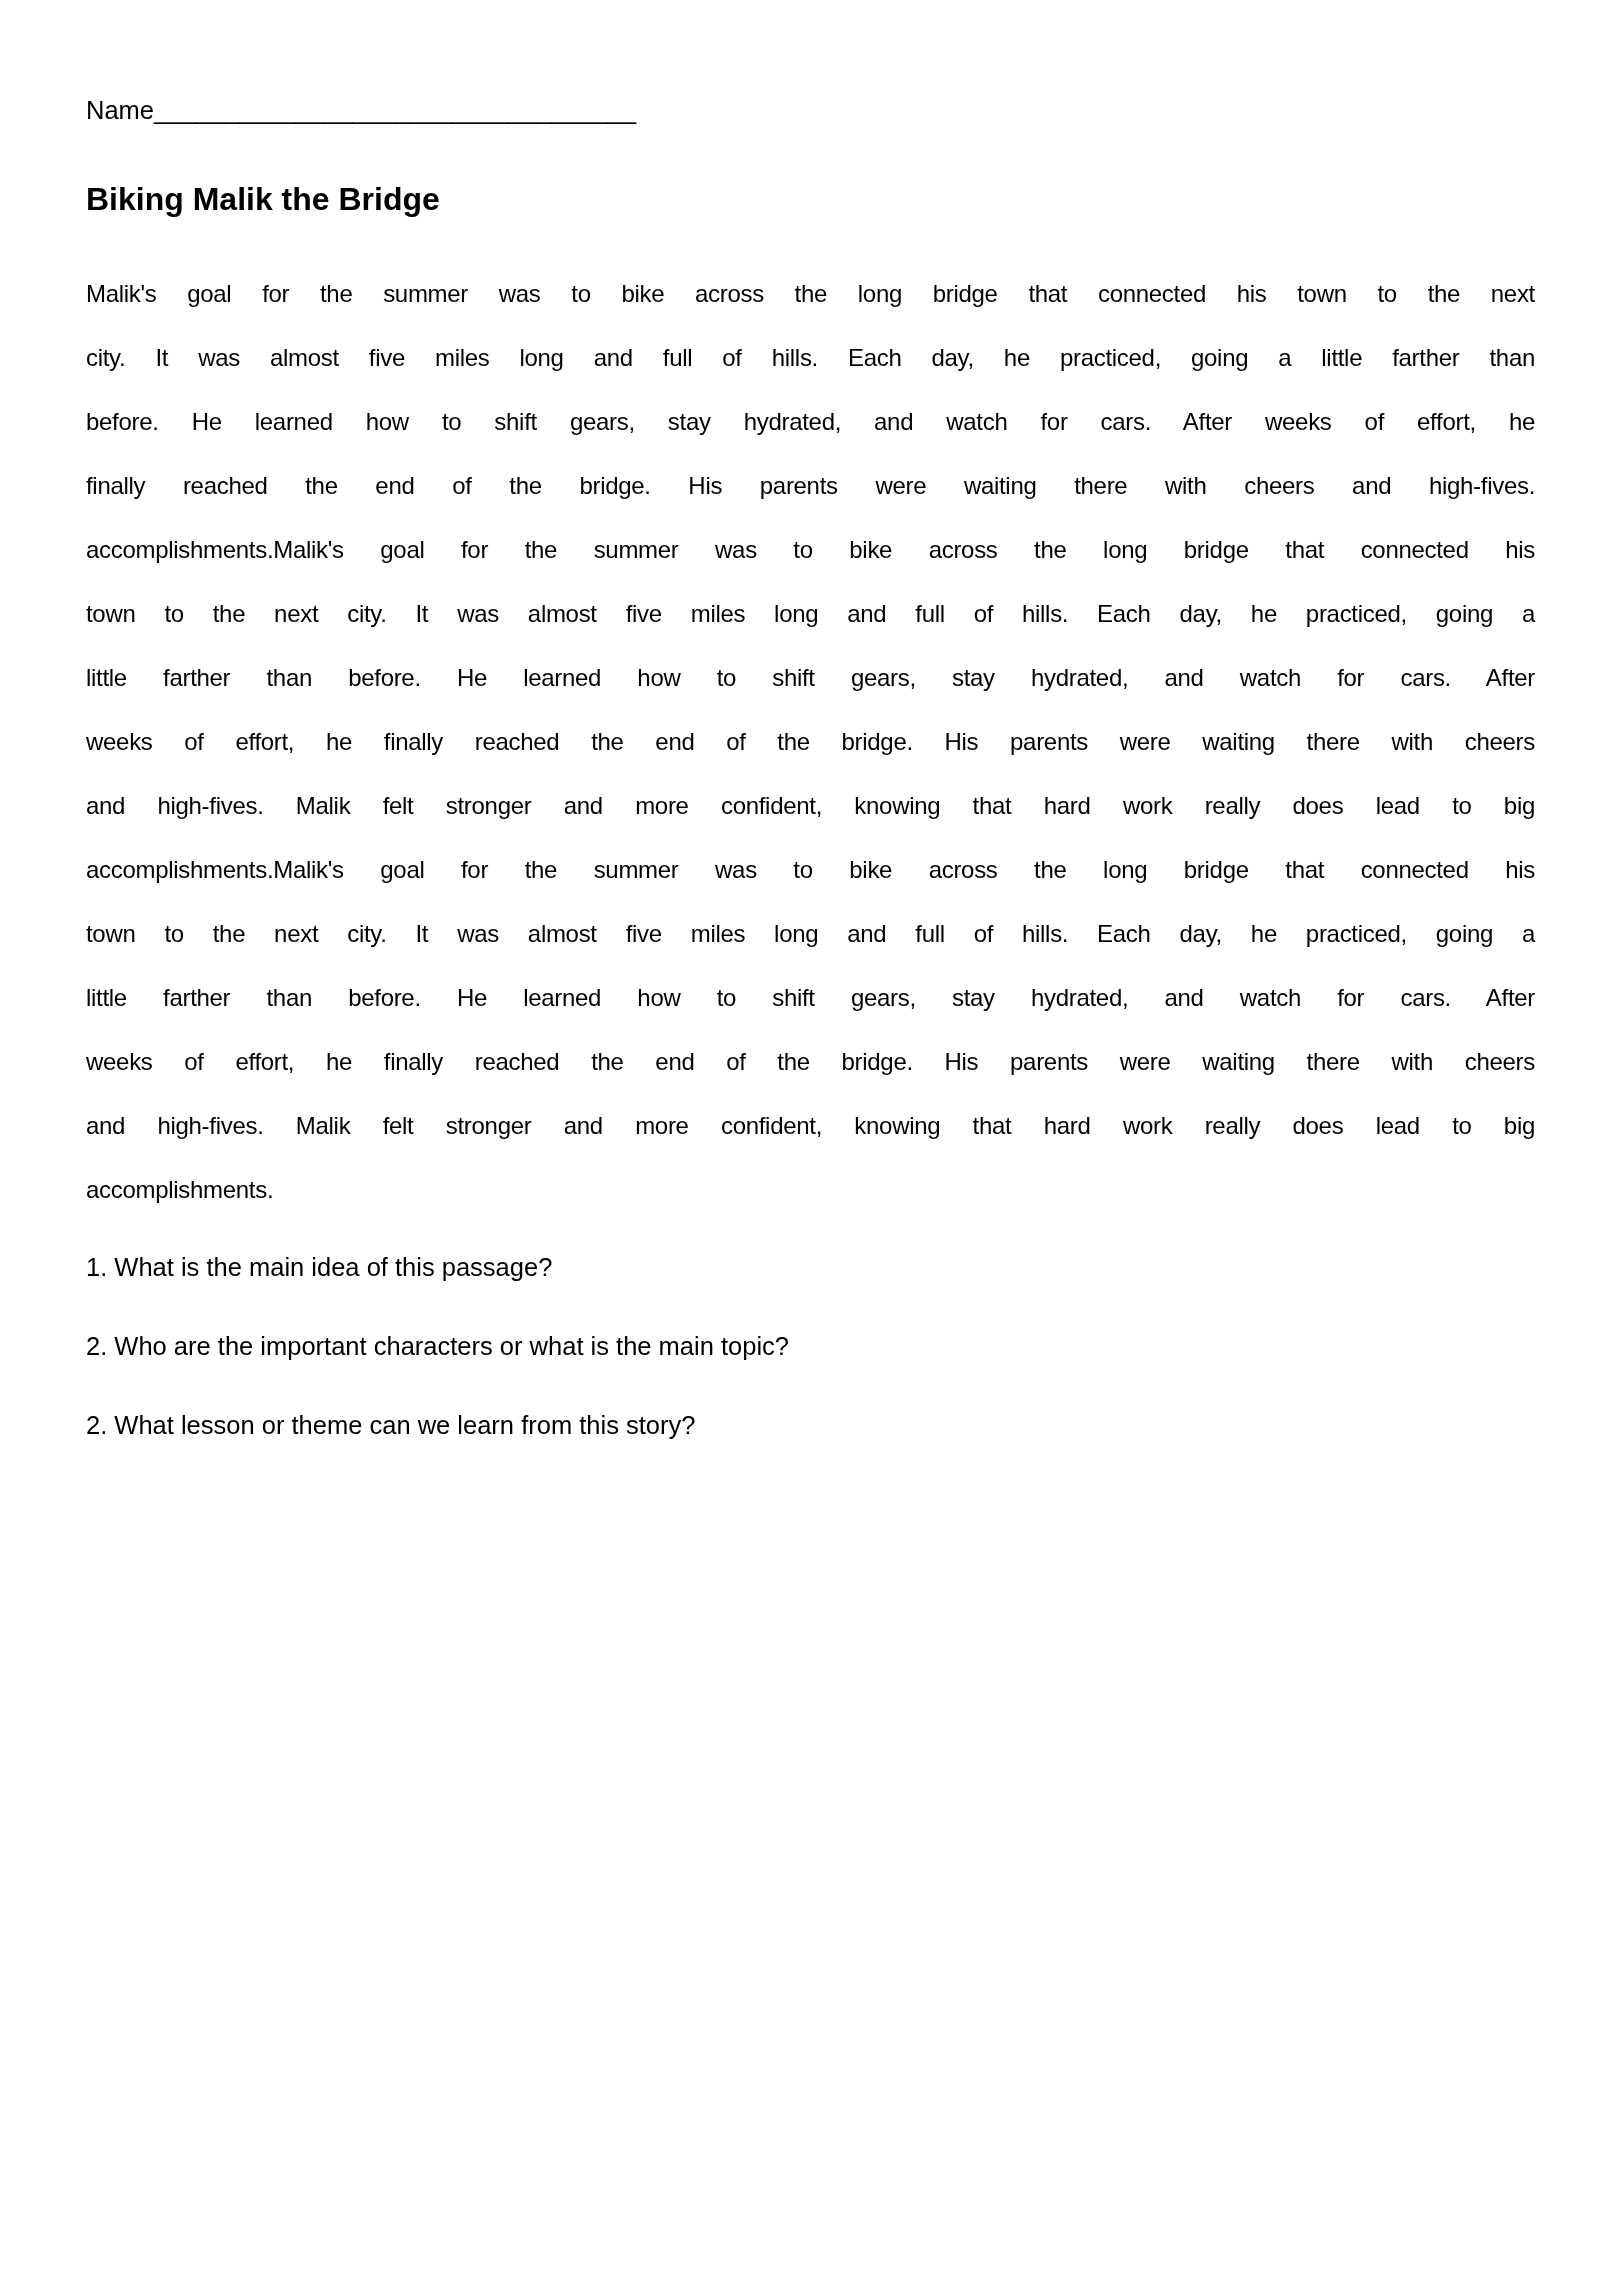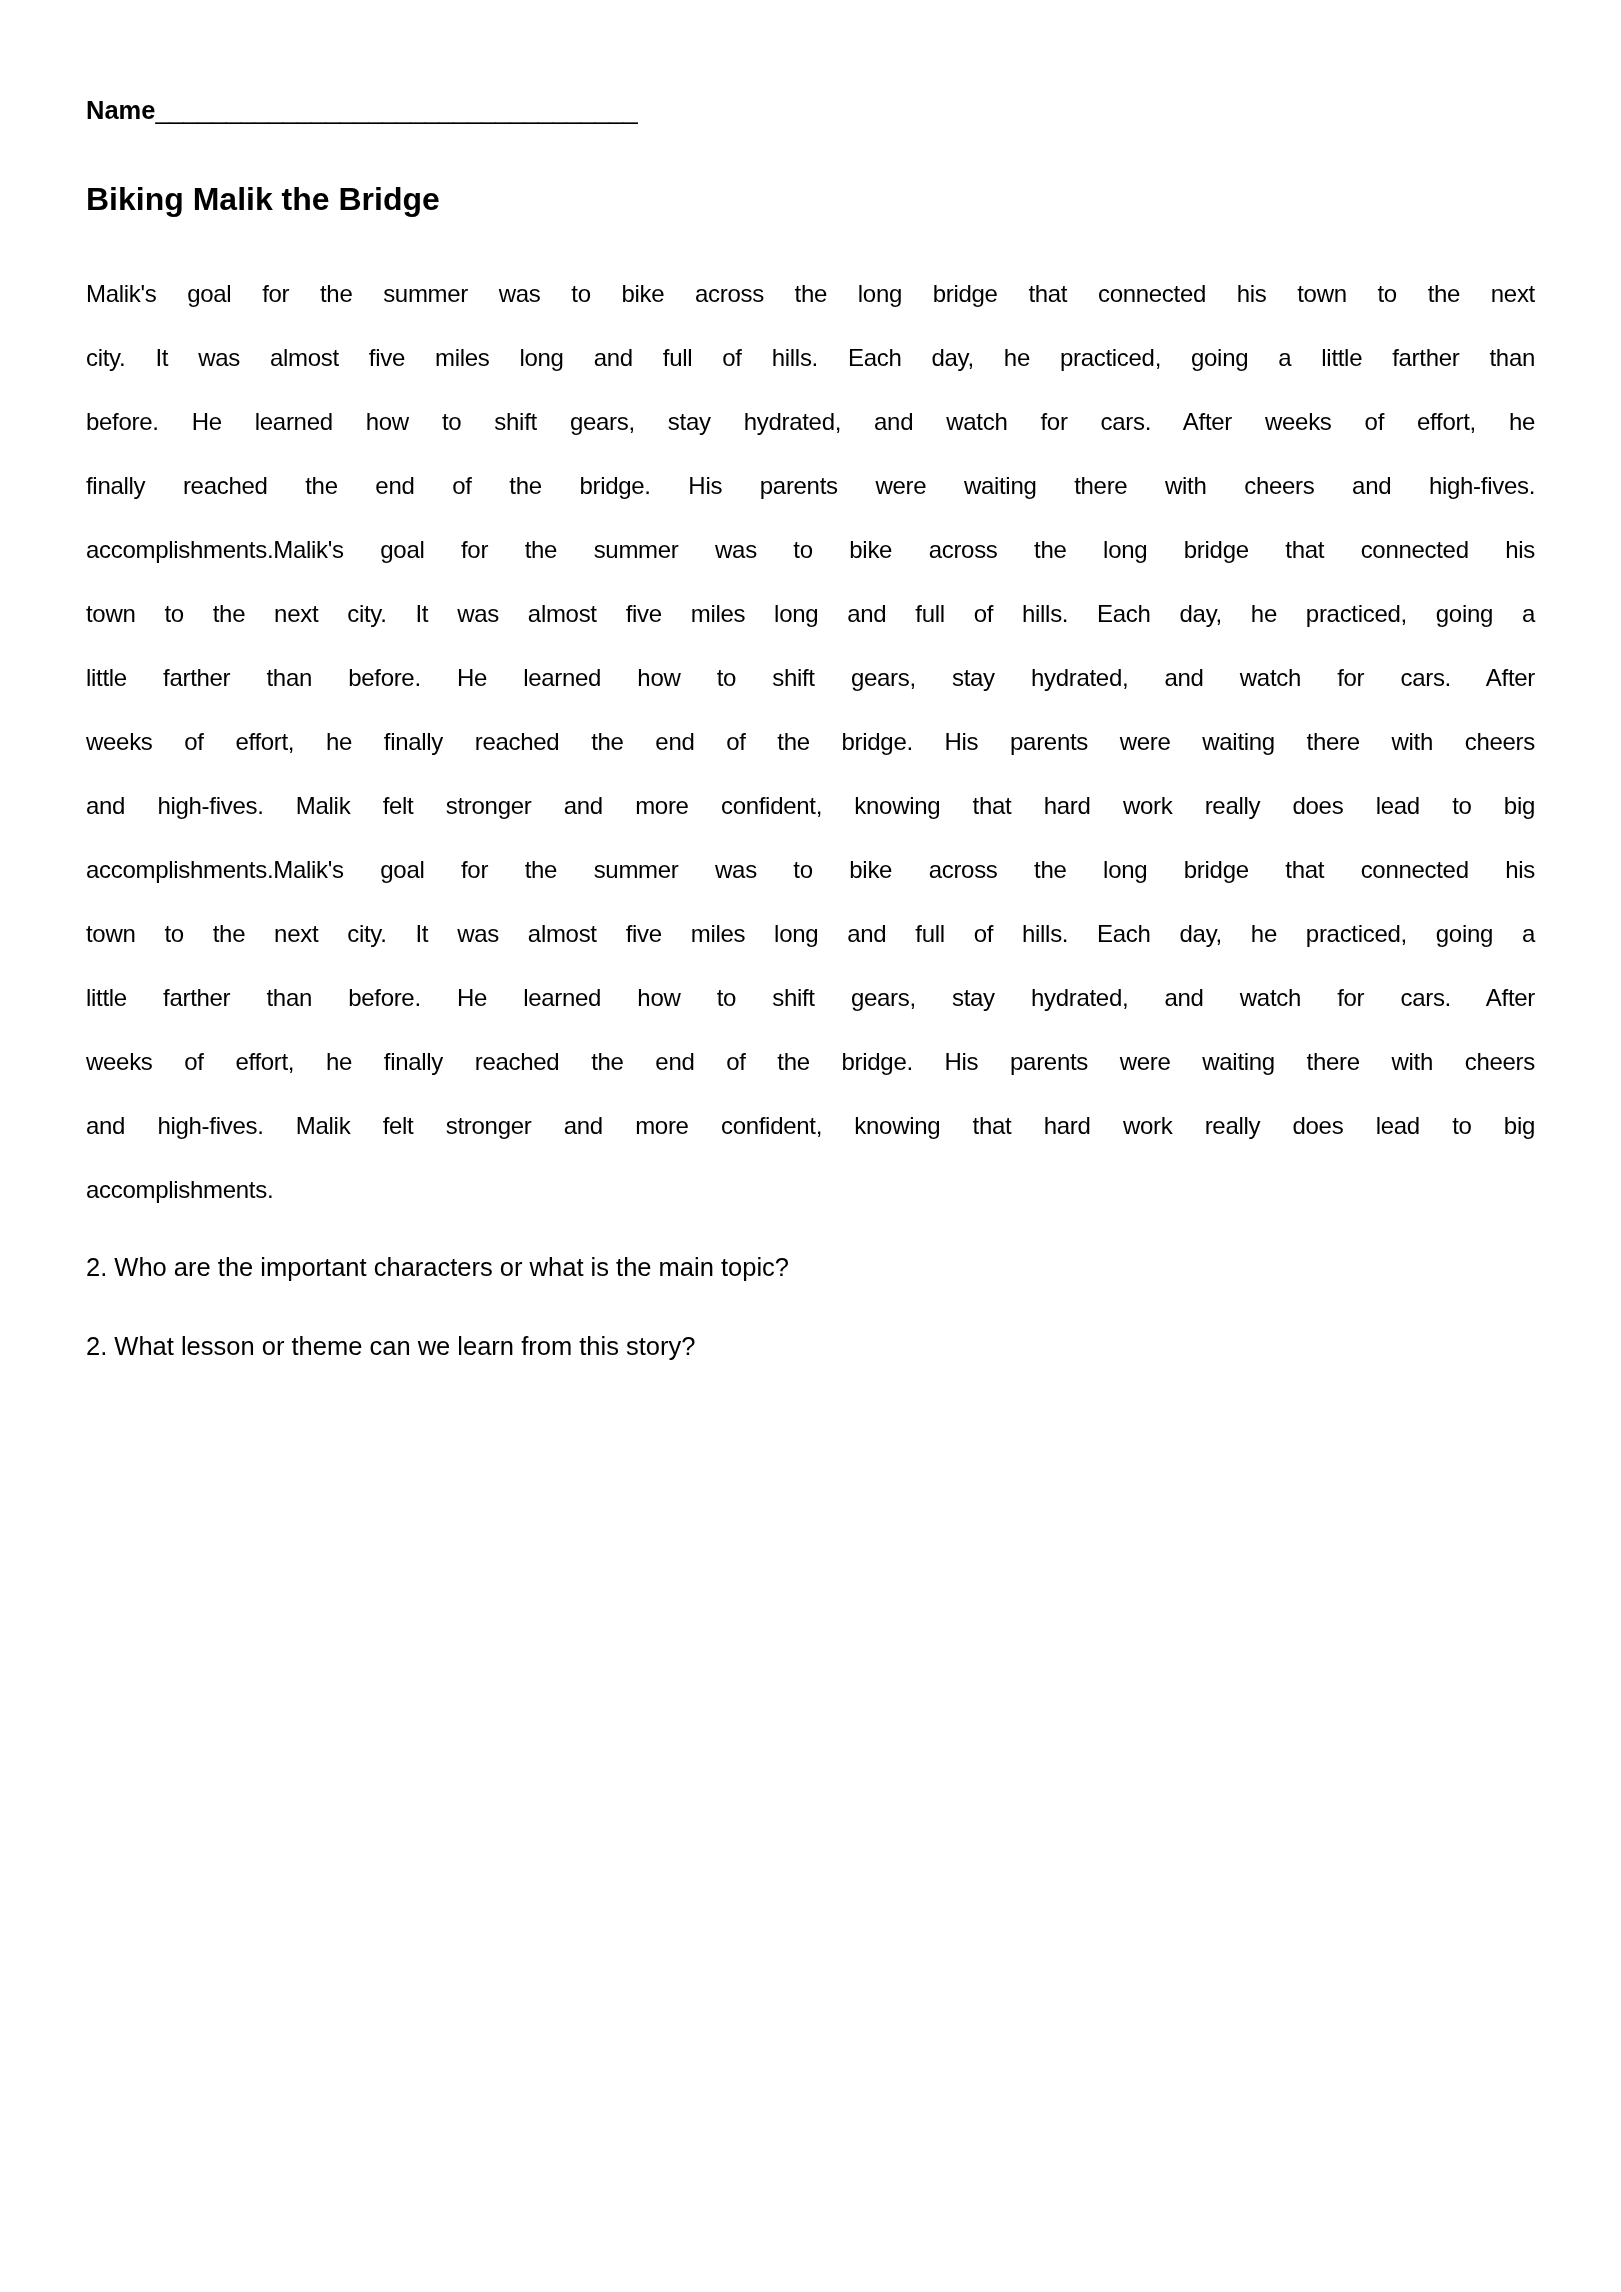--- a/index.html
+++ b/index.html
@@ -23,21 +23,21 @@
   }
   .header-row {
     display: flex;
     align-items: baseline;
     margin-top: 94px;
     font-size: 25.5px;
     line-height: 33px;
     white-space: nowrap;
   }
   .field { display: inline-block; }
-  .field .label { font-weight: 700; }
+  .field .label { font-weight: 400; }
   .field .blank { letter-spacing: 0; text-align: right; }
   .field.date { margin-left: 42px; }
   .field.date .blank { margin-left: 8.8px; }
   .title {
     margin: 53px 0 0 0;
     font-size: 32px;
     line-height: 39px;
     font-weight: 700;
   }
   .passage {
@@ -87,18 +87,19 @@
     <div class="pline">and high-fives. Malik felt stronger and more confident, knowing that hard work really does lead to big</div>
     <div class="pline">accomplishments.Malik's goal for the summer was to bike across the long bridge that connected his</div>
     <div class="pline">town to the next city. It was almost five miles long and full of hills. Each day, he practiced, going a</div>
     <div class="pline">little farther than before. He learned how to shift gears, stay hydrated, and watch for cars. After</div>
     <div class="pline">weeks of effort, he finally reached the end of the bridge. His parents were waiting there with cheers</div>
     <div class="pline">and high-fives. Malik felt stronger and more confident, knowing that hard work really does lead to big</div>
     <div class="pline last">accomplishments.</div>
   </div>
 
   <div class="questions">
+    <div class="question">1. What is the main idea of this passage?</div>
     <div class="question">2. Who are the important characters or what is the main topic?</div>
     <div class="question">2. What lesson or theme can we learn from this story?</div>
   </div>
 
 </div>
 
 
 </body></html>

